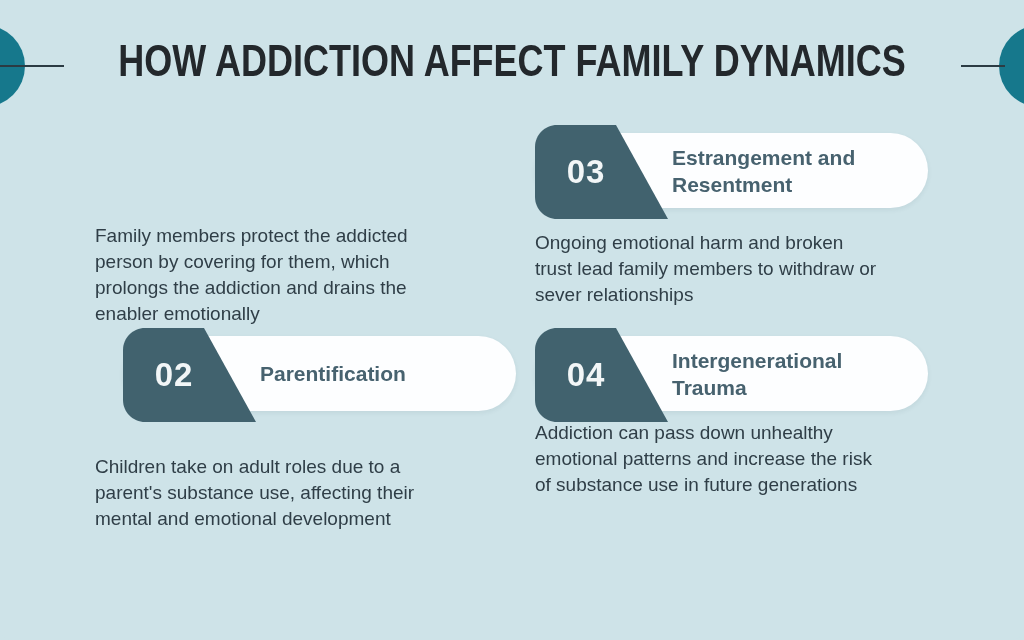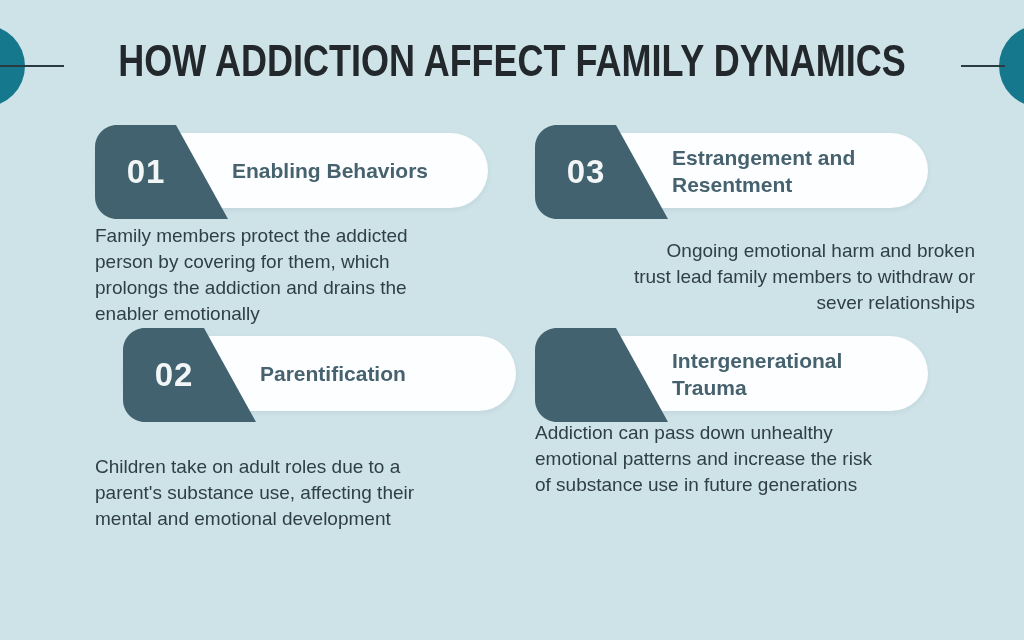--- a/index.html
+++ b/index.html
@@ -119,21 +119,21 @@
     color: var(--body-text);
     white-space: pre-line;
   }
 
   
   .pos-c1 { left: 95px;  top: 125px; }
   .pos-c3 { left: 535px; top: 125px; }
   .pos-c2 { left: 95px;  top: 328px; margin-left: 28px; }
   .pos-c4 { left: 535px; top: 328px; }
   .pos-d1 { left: 95px;  top: 223px; width: 420px; }
-  .pos-d3 { left: 535px; top: 238px; width: 440px; text-align: right; }
+  .pos-d3 { left: 535px; top: 230px; width: 440px; }
   .pos-d2 { left: 95px;  top: 422px; width: 420px; margin-top: 32px; }
   .pos-d4 { left: 535px; top: 420px; width: 440px; }
 
   
   .logo {
     position: absolute;
     left: 50%; top: 548px;
     transform: translateX(-50%);
     width: 190px; height: 86px;
   }
@@ -181,28 +181,20 @@
 
 <div class="canvas">
 
   <div class="decor-circle left"></div>
   <div class="decor-line left"></div>
   <div class="decor-circle right"></div>
   <div class="decor-line right"></div>
 
   <h1 class="page-title">HOW ADDICTION AFFECT FAMILY DYNAMICS</h1>
 
-  <div class="card pos-c1">
-    <div class="pill"></div>
-    <svg class="numtab" viewBox="0 0 133 94" aria-hidden="true">
-      <path class="tab-shape" d="M22 0 H81 L133 94 H22 C9.8 94 0 84.2 0 72 V22 C0 9.8 9.8 0 22 0 Z"></path>
-    </svg>
-    <div class="card-number">01</div>
-    <div class="card-title">Enabling Behaviors</div>
-  </div>
   <p class="desc pos-d1">Family members protect the addicted
 person by covering for them, which
 prolongs the addiction and drains the
 enabler emotionally</p>
 
   <div class="card pos-c3">
     <div class="pill"></div>
     <svg class="numtab" viewBox="0 0 133 94" aria-hidden="true">
       <path class="tab-shape" d="M22 0 H81 L133 94 H22 C9.8 94 0 84.2 0 72 V22 C0 9.8 9.8 0 22 0 Z"></path>
     </svg>
@@ -224,20 +216,21 @@
   </div>
   <p class="desc pos-d2">Children take on adult roles due to a
 parent's substance use, affecting their
 mental and emotional development</p>
 
   <div class="card pos-c4">
     <div class="pill"></div>
     <svg class="numtab" viewBox="0 0 133 94" aria-hidden="true">
       <path class="tab-shape" d="M22 0 H81 L133 94 H22 C9.8 94 0 84.2 0 72 V22 C0 9.8 9.8 0 22 0 Z"></path>
     </svg>
+    <div class="card-number">04</div>
     <div class="card-title">Intergenerational
 Trauma</div>
   </div>
   <p class="desc pos-d4">Addiction can pass down unhealthy
 emotional patterns and increase the risk
 of substance use in future generations</p>
 
 
 </div>
 

